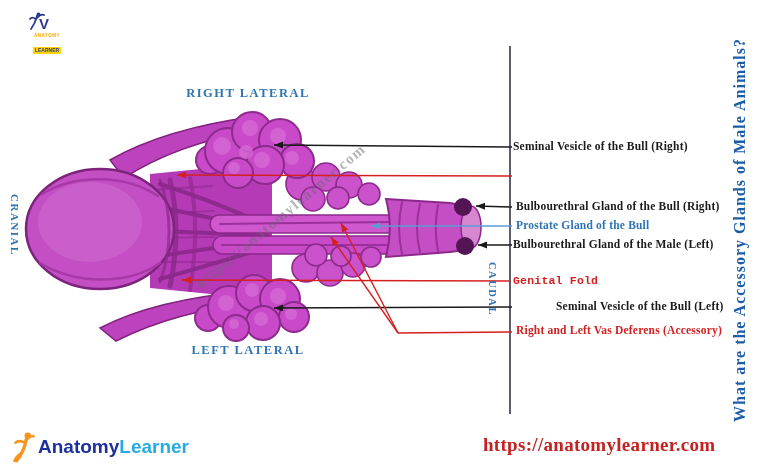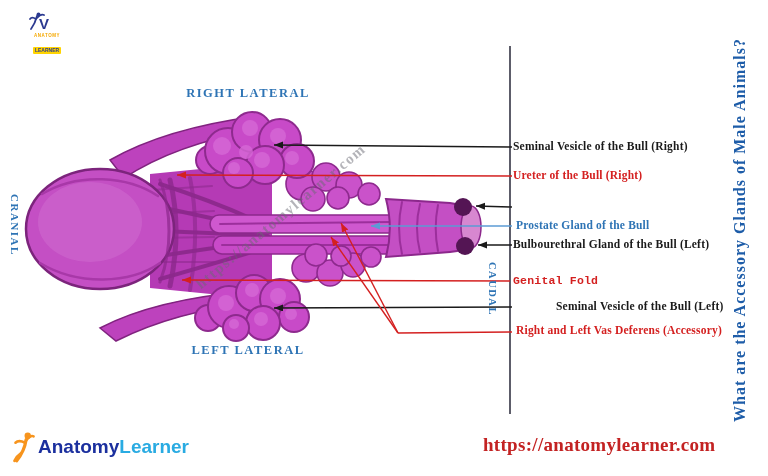--- a/index.html
+++ b/index.html
@@ -158,23 +158,23 @@
     <line x1="512" y1="226" x2="371" y2="226" stroke="#5b9bd5" stroke-width="1.6" marker-end="url(#ab)"></line>
     <line x1="512" y1="245" x2="478" y2="245" stroke="#1a1a1a" stroke-width="1.4" marker-end="url(#ak)"></line>
     <line x1="510" y1="281" x2="182" y2="280" stroke="#d42020" stroke-width="1.4" marker-end="url(#ar)"></line>
     <line x1="512" y1="307" x2="274" y2="308" stroke="#1a1a1a" stroke-width="1.4" marker-end="url(#ak)"></line>
     <line x1="512" y1="332" x2="398" y2="333" stroke="#d42020" stroke-width="1.4"></line>
     <line x1="398" y1="333" x2="341" y2="223" stroke="#d42020" stroke-width="1.4" marker-end="url(#ar)"></line>
     <line x1="398" y1="333" x2="331" y2="237" stroke="#d42020" stroke-width="1.4" marker-end="url(#ar)"></line>
   </svg>
 
   <div class="anno" style="left: 513px; top: 140px; color: rgb(26, 26, 26);">Seminal Vesicle of the Bull (Right)</div>
-  <div class="anno" style="left: 513px; top: 169px; color: rgb(212, 32, 32);">Ureter of the Bull (Right)</div>
+  <div class="anno" style="left: 516px; top: 200px; color: rgb(26, 26, 26);">Bulbourethral Gland of the Bull (Right)</div>
   <div class="anno" style="left: 516px; top: 219px; color: rgb(46, 116, 181);">Prostate Gland of the Bull</div>
-  <div class="anno" style="left: 513px; top: 238px; color: rgb(26, 26, 26);">Bulbourethral Gland of the Bull (Left)</div>
+  <div class="anno" style="left: 513px; top: 238px; color: rgb(26, 26, 26);">Bulbourethral Gland of the Male (Left)</div>
   <div class="anno" style="left: 513px; top: 274px; color: rgb(212, 32, 32); font-family: Liberation Mono, monospace;">Genital Fold</div>
   <div class="anno" style="left: 513px; top: 300px; color: rgb(26, 26, 26); padding-left: 43px;">Seminal Vesicle of the Bull (Left)</div>
   <div class="anno" style="left: 516px; top: 324px; color: rgb(212, 32, 32);">Right and Left Vas Deferens (Accessory)</div>
 
   <div class="dir h" style="left: 168px; top: 86px; color: rgb(46, 116, 181);">RIGHT LATERAL</div>
   <div class="dir h" style="left: 168px; top: 343px; color: rgb(46, 116, 181);">LEFT LATERAL</div>
   <div class="vtext" style="left: 3px; top: 193px; height: 64px; width: 18px; font-size: 11px; letter-spacing: 1.5px; color: rgb(46, 116, 181);">CRANIAL</div>
   <div class="vtext" style="left: 482px; top: 260px; height: 58px; width: 16px; font-size: 10.5px; letter-spacing: 1.5px; color: rgb(46, 116, 181);">CAUDAL</div>
 
   <div class="vtext flip" style="left: 731px; top: 24px; height: 412px; width: 26px; font-size: 16px; letter-spacing: 1px; color: rgb(29, 92, 168);">What are the Accessory Glands of Male Animals?</div>

